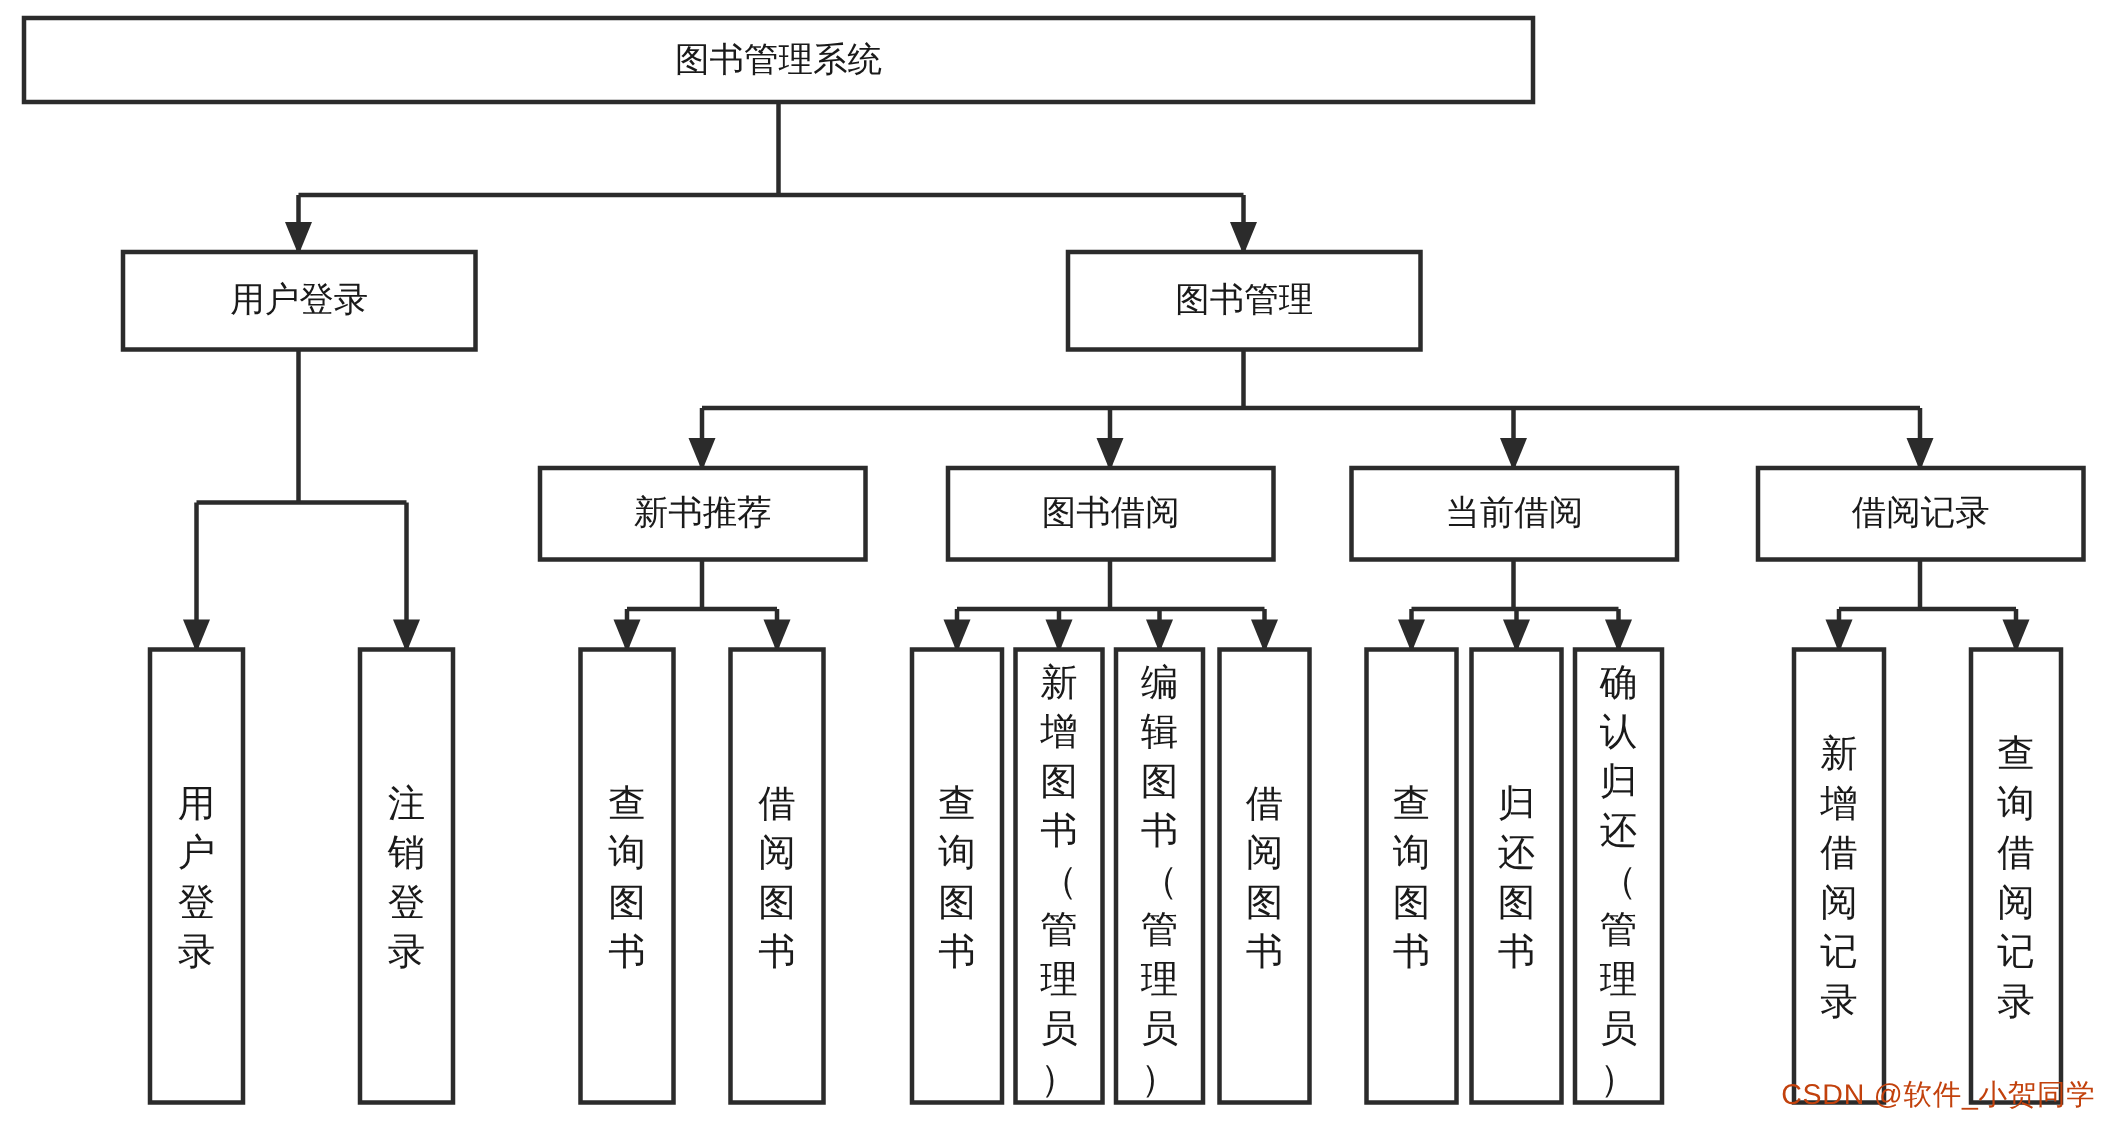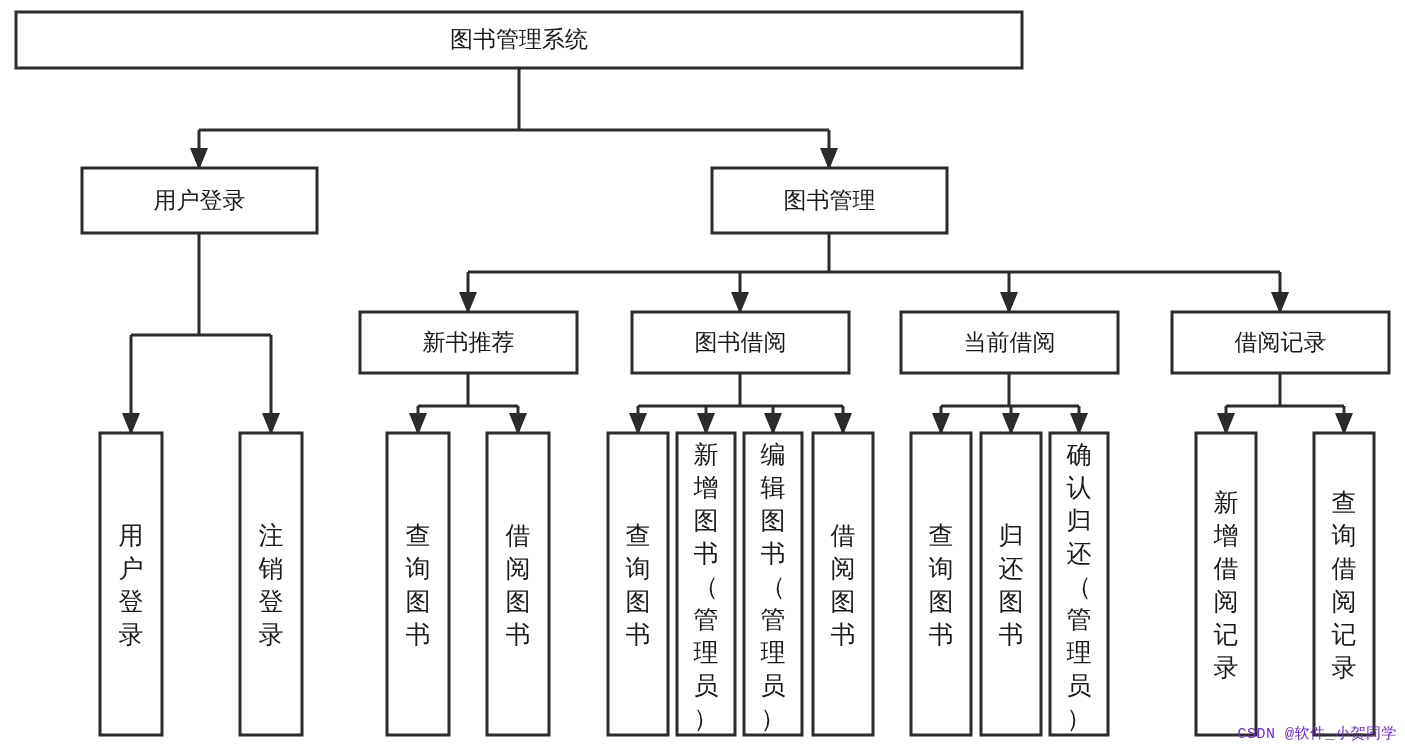--- a/index.html
+++ b/index.html
@@ -16,22 +16,22 @@
     font-family:"Liberation Sans","DejaVu Sans",sans-serif;
     fill:#1a1a1a;font-size:23px;text-anchor:middle;
     dominant-baseline:middle;
   }
   .leaf-label{
     font-family:"Liberation Sans","DejaVu Sans",sans-serif;
     fill:#1a1a1a;font-size:25px;text-anchor:middle;
   }
   .watermark{
     position:absolute;right:8px;bottom:4px;
-    font-family:Liberation Mono, monospace;
-    font-size:15px;color:#6d28d9;white-space:nowrap;
+    font-family:Liberation Sans, sans-serif;
+    font-size:19px;color:#c2410c;white-space:nowrap;
     letter-spacing:0.5px;pointer-events:none;
   }
 </style>
 </head>
 <body>
 
 <div id="diagram-root">
 
   <svg class="diagram" viewBox="0 0 1405 747">
     <defs>

